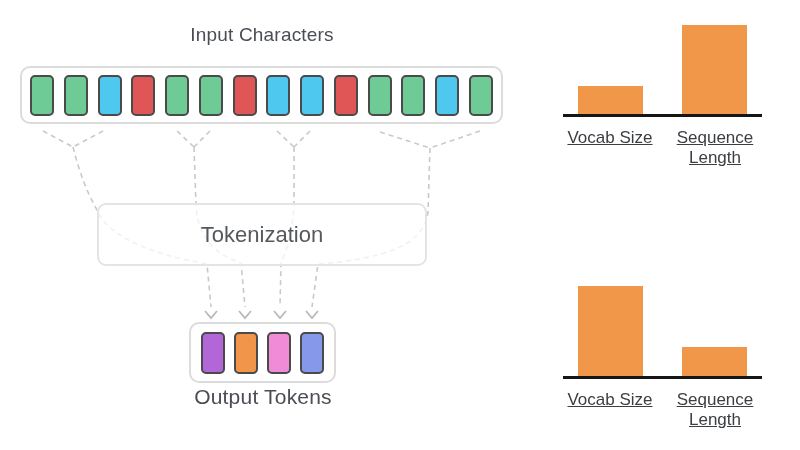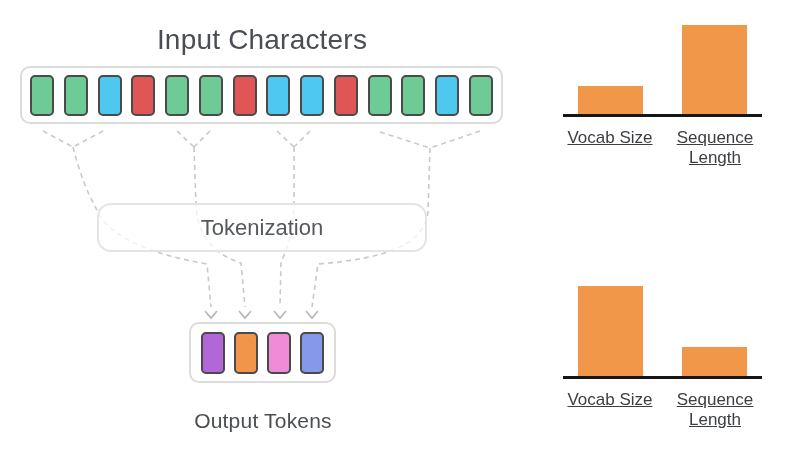--- a/index.html
+++ b/index.html
@@ -4,41 +4,41 @@
 <style>
   html,body{margin:0;padding:0;}
   body{
     width:800px;height:450px;background:#ffffff;position:relative;
     font-family:"Liberation Sans", sans-serif;overflow:hidden;
   }
   .abs{position:absolute;}
 
   
   #input-title{left:0;top:24px;width:524px;text-align:center;
-    font-size:28px;color:#4a4e54;letter-spacing:.2px;}
+    font-size:19px;color:#4a4e54;letter-spacing:.2px;}
   #input-box{left:20px;top:66px;width:483px;height:58px;box-sizing:border-box;
     border:2px solid #dcdcdc;border-radius:10px;background:#ffffff;
     display:flex;align-items:center;justify-content:space-between;padding:0 8px;}
   .char-cell{width:24px;height:41px;box-sizing:border-box;
     border:2px solid #4a4a4a;border-radius:5px;}
 
   #flow-lines{left:0;top:0;width:520px;height:450px;pointer-events:none;}
 
-  #tokenization-box{left:97px;top:203px;width:330px;height:49px;box-sizing:border-box;
-    border:2px solid #e4e4e4;border-radius:14px;background:rgba(255,255,255,0.74);
+  #tokenization-box{left:97px;top:203px;width:330px;height:63px;box-sizing:border-box;
+    border:2px solid #e4e4e4;border-radius:9px;background:rgba(255,255,255,0.74);
     display:flex;align-items:center;justify-content:center;
     font-size:22px;color:#55585c;}
 
   #output-box{left:189px;top:322px;width:147px;height:61px;box-sizing:border-box;
     border:2px solid #dcdcdc;border-radius:10px;background:#ffffff;
     display:flex;align-items:center;justify-content:space-between;padding:0 10px;}
   .token-cell{width:24px;height:42px;box-sizing:border-box;
     border:2px solid #4a4a4a;border-radius:5px;}
   #output-title{left:113px;top:385px;width:300px;text-align:center;
-    font-size:21px;color:#4a4e54;letter-spacing:.2px;margin-top:24px;}
+    font-size:21px;color:#4a4e54;letter-spacing:.2px;}
 
   
   .chart{width:200px;}
   #chart-0{left:563px;top:22px;}
   #chart-1{left:563px;top:284px;}
   .plot{position:relative;width:200px;height:92px;}
   .bar{position:absolute;bottom:0;}
   .axis{width:199px;height:3px;background:#161616;}
   .labels{position:relative;height:48px;margin-top:11px;
     font-size:17px;line-height:20px;color:#3b3e42;text-align:center;}

